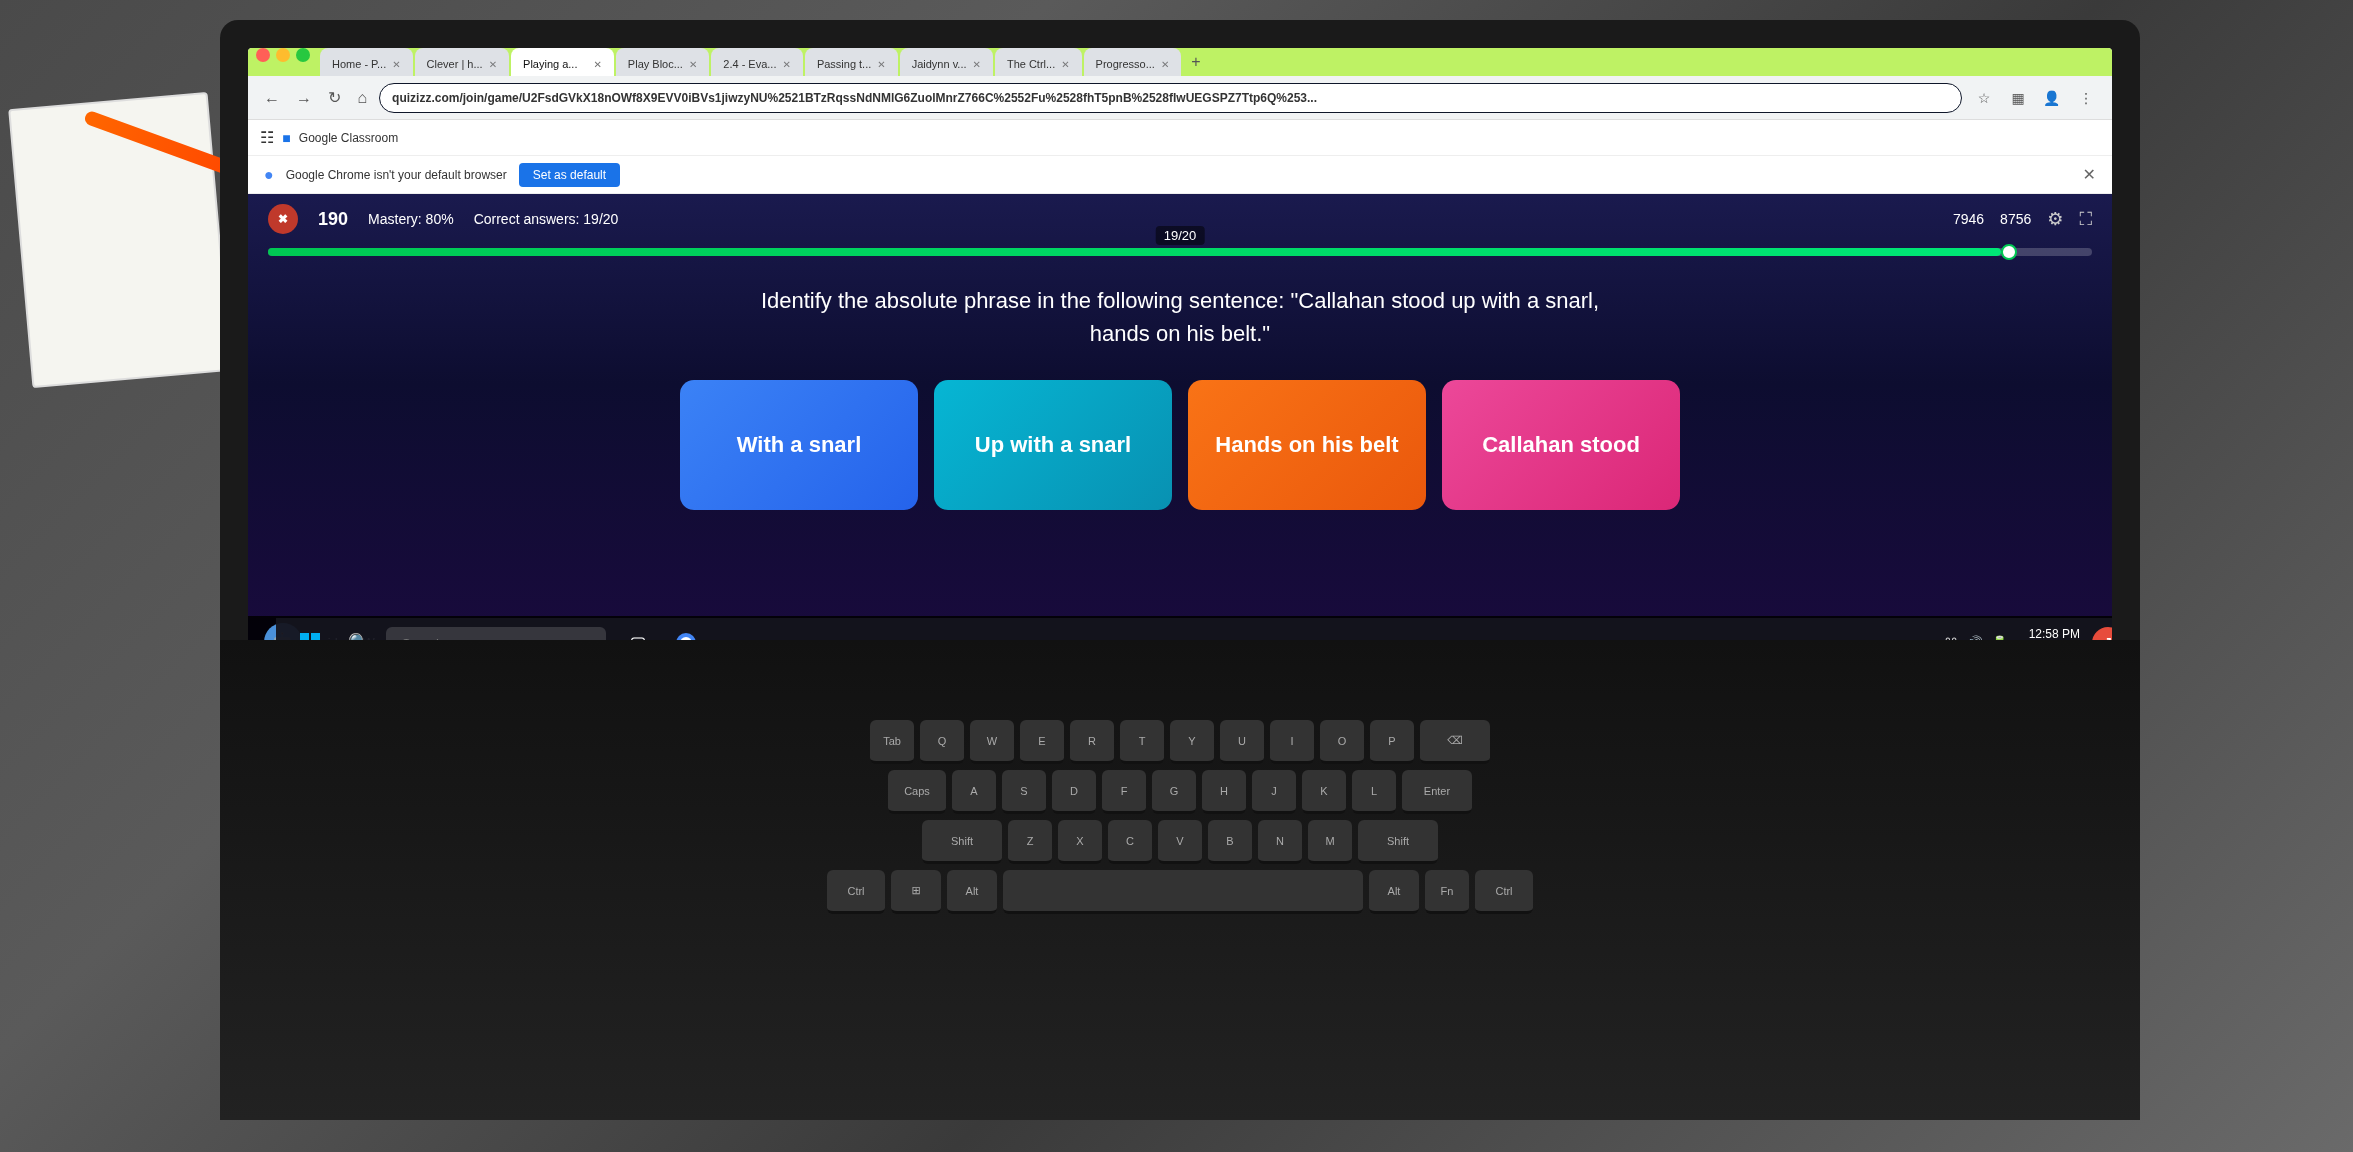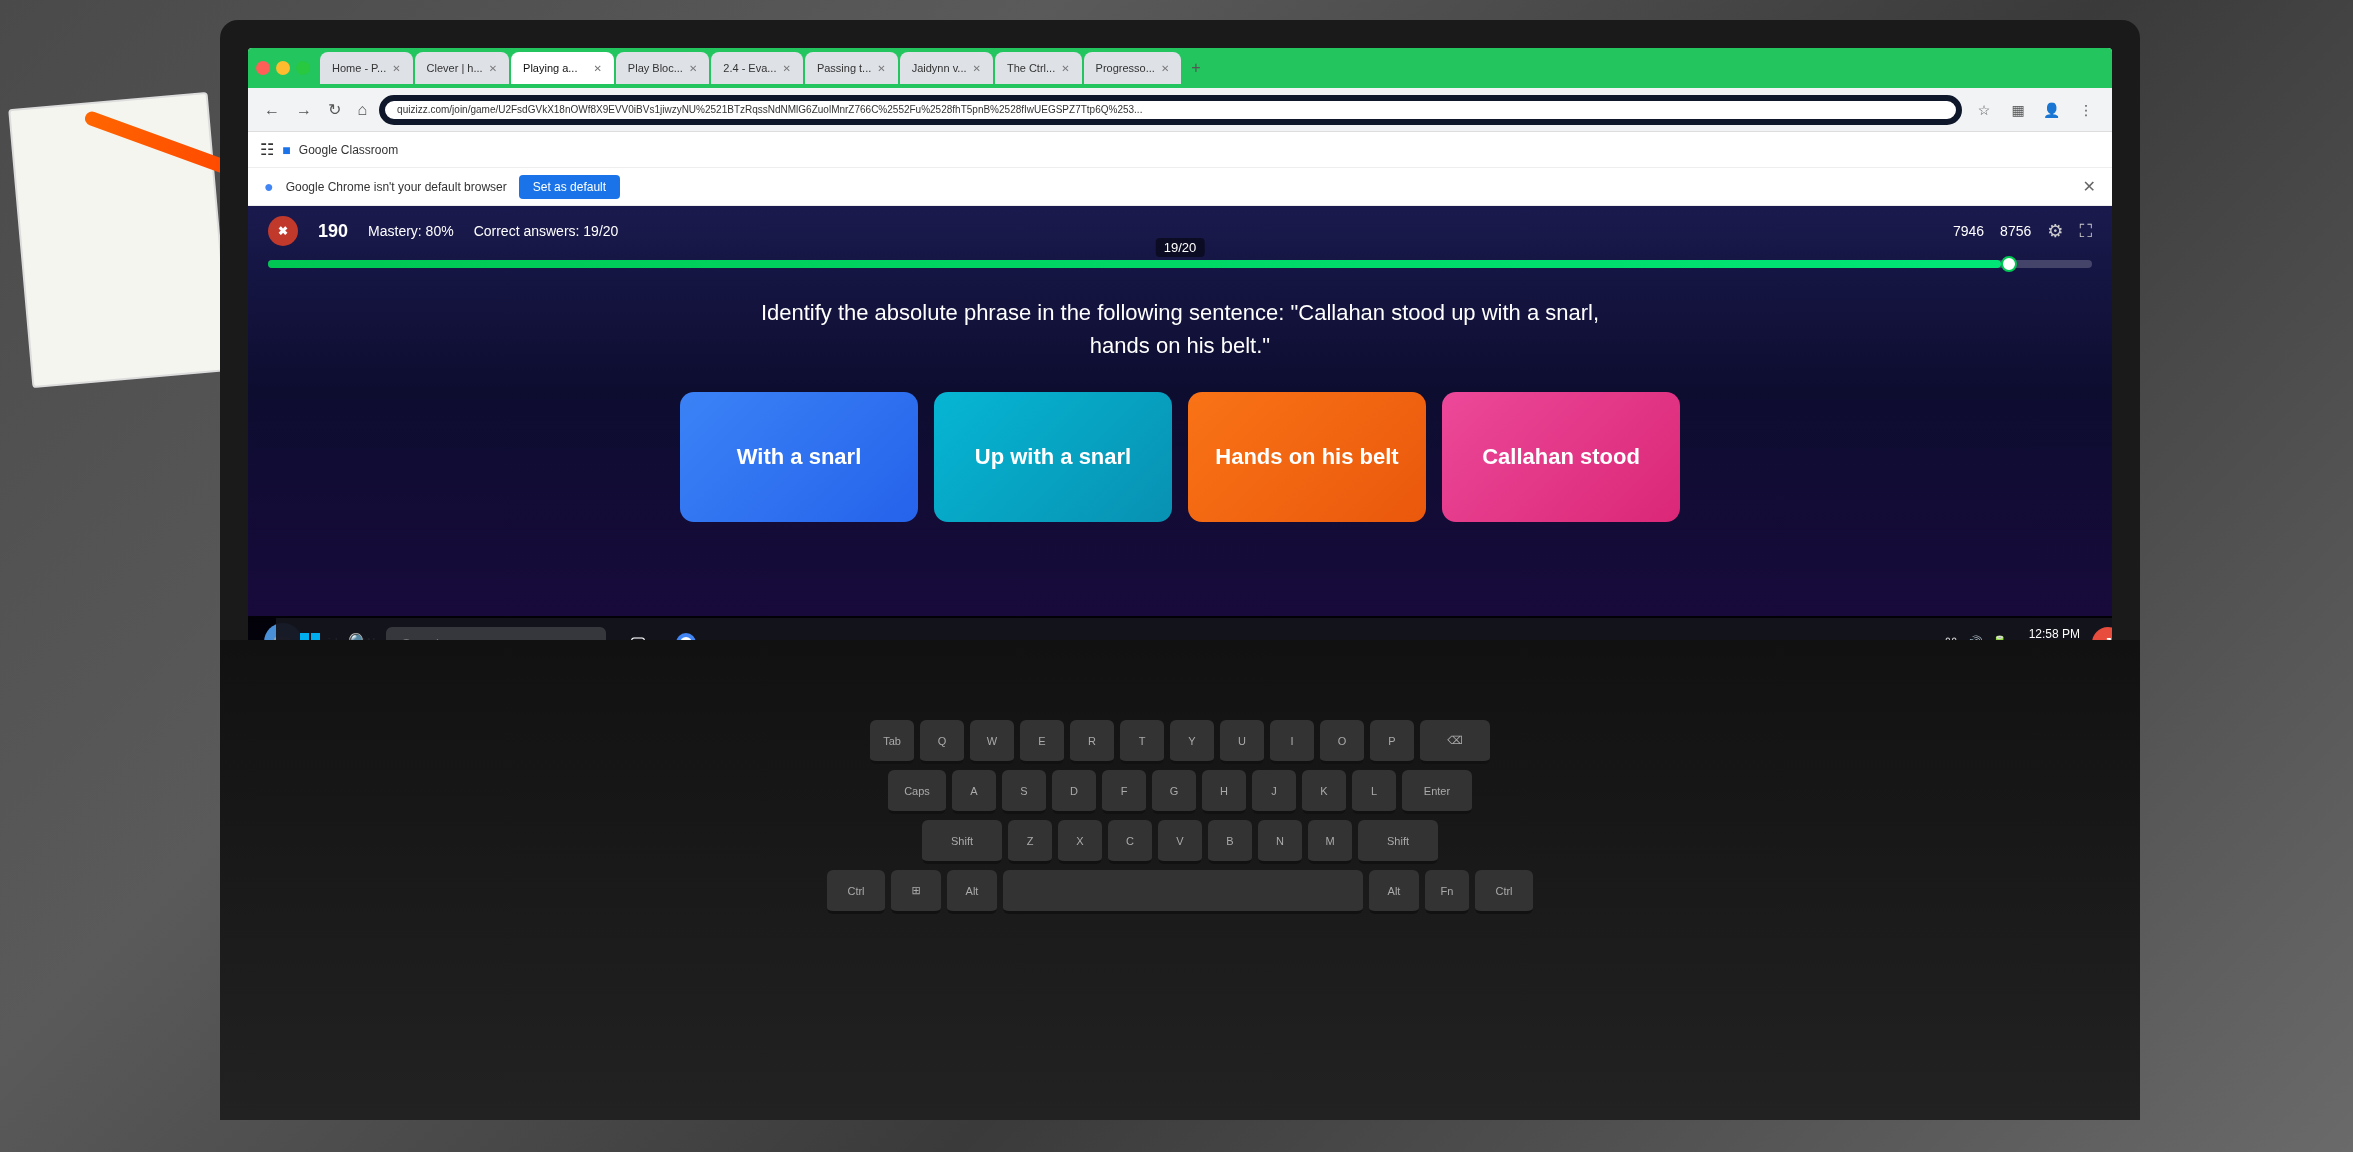--- a/index.html
+++ b/index.html
@@ -46,24 +46,23 @@
     
     .chrome-browser {
       width: 100%;
       height: 100%;
       display: flex;
       flex-direction: column;
     }
 
     
     .tab-bar {
-      background: #22c55e;
-      display: flex;
-      align-items: center;
-      height: 40px;
+      background: #bef264;
+      display: flex;
+      height: 28px;
       padding: 0 8px;
       gap: 2px;
     }
 
     .browser-controls {
       display: flex;
       gap: 6px;
       margin-right: 8px;
     }
 
@@ -131,25 +130,26 @@
       cursor: pointer;
       color: #555;
       font-size: 16px;
       padding: 4px;
     }
 
     .url-bar {
       flex: 1;
       height: 30px;
       border-radius: 15px;
-      border: 6px solid #0f172a;
+      border: 1px solid #0f172a;
       background: #fff;
       padding: 0 12px;
-      font-size: 10px;
+      font-size: 12px;
       color: #333;
+      font-weight: bold;
     }
 
     .address-icons {
       display: flex;
       gap: 6px;
     }
 
     .addr-icon {
       width: 28px; height: 28px;
       display: flex; align-items: center; justify-content: center;

